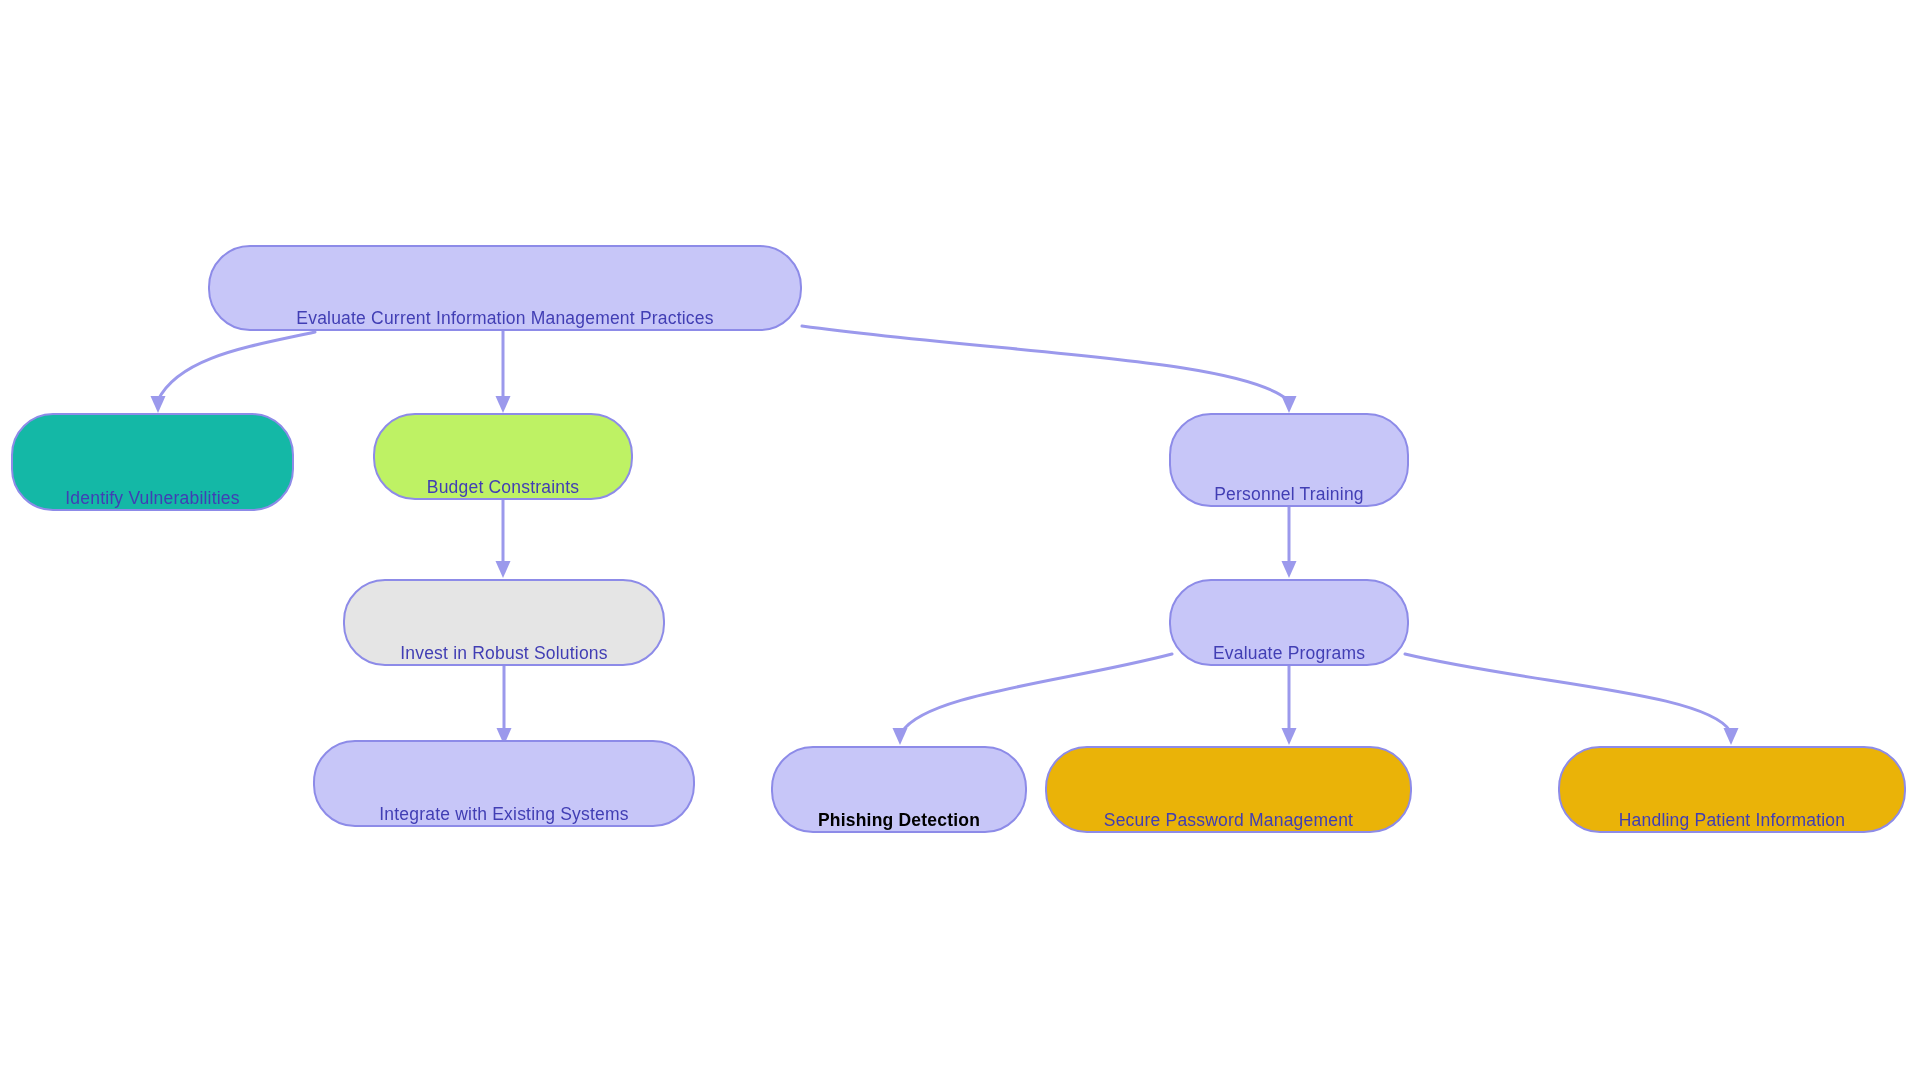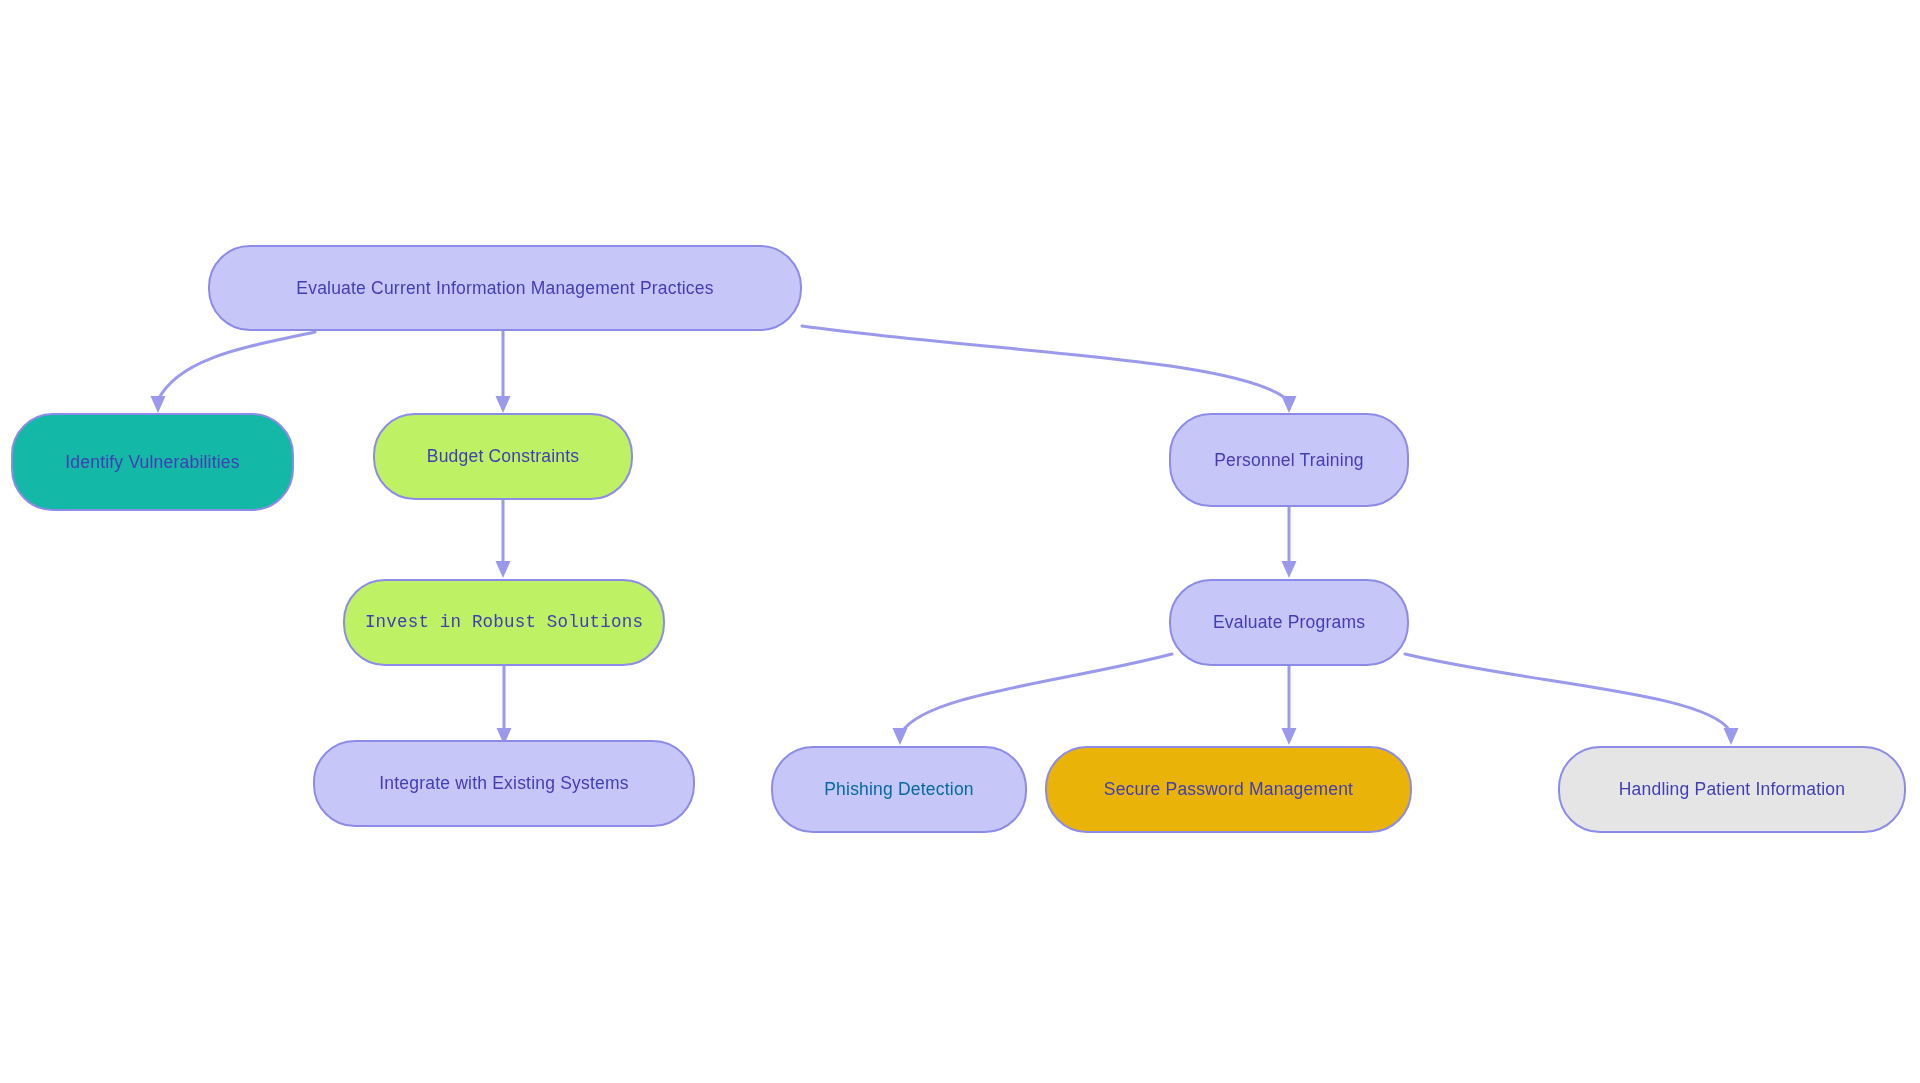--- a/index.html
+++ b/index.html
@@ -20,21 +20,21 @@
     left: 0;
     top: 0;
     width: 1920px;
     height: 1083px;
     z-index: 1;
   }
   .flow-node {
     position: absolute;
     box-sizing: border-box;
     display: flex;
-    align-items: center;
+    align-items: flex-end;
     justify-content: center;
     border-radius: 42px;
     border: 2px solid #c2410c;
     background: #c7c6f8;
     z-index: 2;
     text-align: center;
   }
   .flow-node .node-label {
     color: #413eb4;
     font-size: 17.5px;
@@ -74,32 +74,32 @@
       </div>
       <div class="flow-node" style="left: 11px; top: 413px; width: 283px; height: 98px; background: #14b8a6; border-color: rgb(141, 139, 232);">
         <span class="node-label" style="color: rgb(65, 62, 180);">Identify Vulnerabilities</span>
       </div>
       <div class="flow-node" style="left: 373px; top: 413px; width: 260px; height: 87px; background: #bef264; border-color: rgb(141, 139, 232);">
         <span class="node-label" style="color: rgb(65, 62, 180);">Budget Constraints</span>
       </div>
       <div class="flow-node" style="left: 1169px; top: 413px; width: 240px; height: 94px; background: rgb(199, 198, 248); border-color: rgb(141, 139, 232);">
         <span class="node-label" style="color: rgb(65, 62, 180);">Personnel Training</span>
       </div>
-      <div class="flow-node" style="left: 343px; top: 579px; width: 322px; height: 87px; background: #bef264; border-color: rgb(141, 139, 232); font-family: Liberation Mono, monospace;">
+      <div class="flow-node" style="left: 343px; top: 579px; width: 322px; height: 87px; background: #e5e5e5; border-color: rgb(141, 139, 232);">
         <span class="node-label" style="color: rgb(65, 62, 180);">Invest in Robust Solutions</span>
       </div>
       <div class="flow-node" style="left: 1169px; top: 579px; width: 240px; height: 87px; background: rgb(199, 198, 248); border-color: rgb(141, 139, 232);">
         <span class="node-label" style="color: rgb(65, 62, 180);">Evaluate Programs</span>
       </div>
       <div class="flow-node" style="left: 313px; top: 740px; width: 382px; height: 87px; background: rgb(199, 198, 248); border-color: rgb(141, 139, 232);">
         <span class="node-label" style="color: rgb(65, 62, 180);">Integrate with Existing Systems</span>
       </div>
       <div class="flow-node" style="left: 771px; top: 746px; width: 256px; height: 87px; background: rgb(199, 198, 248); border-color: rgb(141, 139, 232);">
-        <span class="node-label" style="color: #0369a1;">Phishing Detection</span>
+        <span class="node-label" style="color: #000000; font-weight: bold;">Phishing Detection</span>
       </div>
       <div class="flow-node" style="left: 1045px; top: 746px; width: 367px; height: 87px; background: #eab308; border-color: rgb(141, 139, 232);">
         <span class="node-label" style="color: rgb(65, 62, 180);">Secure Password Management</span>
       </div>
-      <div class="flow-node" style="left: 1558px; top: 746px; width: 348px; height: 87px; background: #e5e5e5; border-color: rgb(141, 139, 232);">
+      <div class="flow-node" style="left: 1558px; top: 746px; width: 348px; height: 87px; background: #eab308; border-color: rgb(141, 139, 232);">
         <span class="node-label" style="color: rgb(65, 62, 180);">Handling Patient Information</span>
       </div>
     </div>
 </div>
 
 </body></html>

